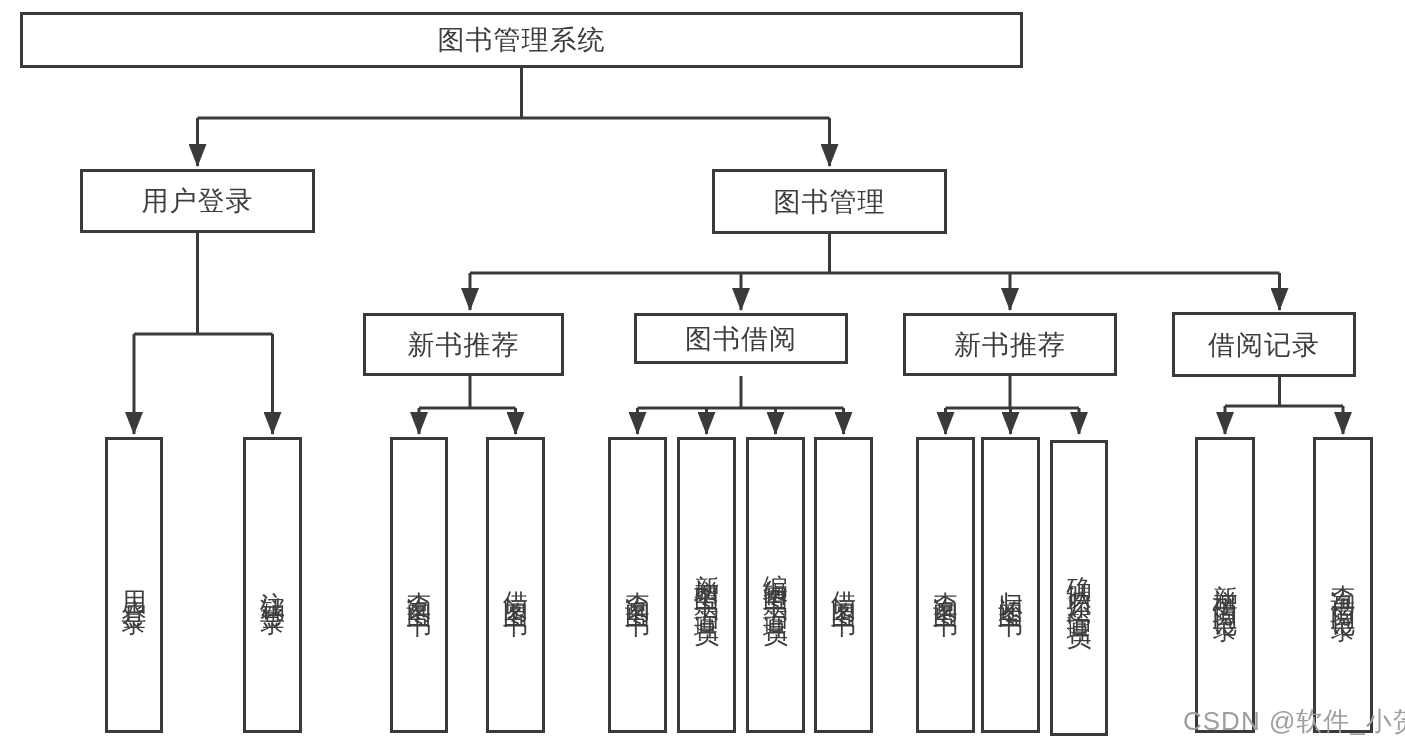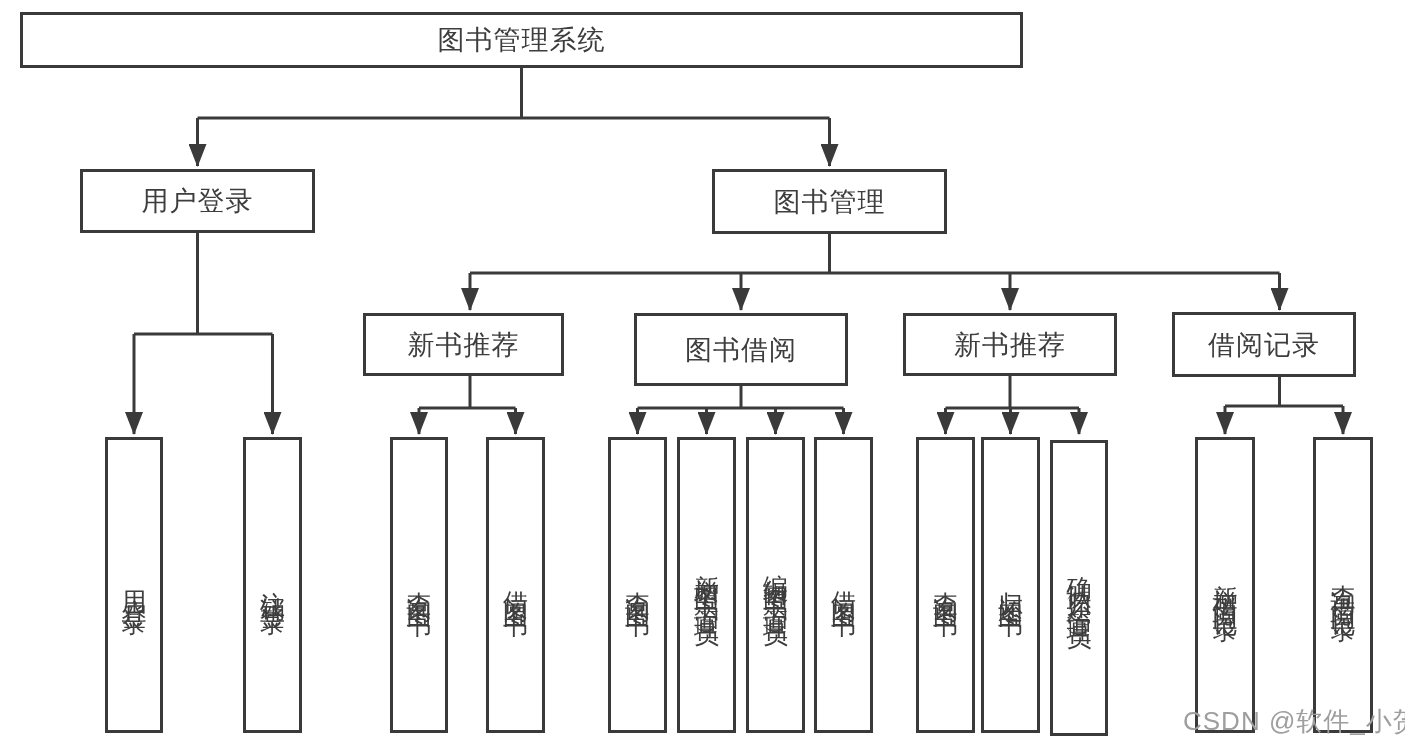--- a/index.html
+++ b/index.html
@@ -133,21 +133,21 @@
   <div class="box h" style="left:80px; top:169px; width:235px; height:64px">
     <span class="lbl">用户登录</span>
   </div>
   <div class="box h" style="left:712px; top:169px; width:235px; height:65px">
     <span class="lbl">图书管理</span>
   </div>
 
   <div class="box h" style="left:363px; top:313px; width:201px; height:63px">
     <span class="lbl">新书推荐</span>
   </div>
-  <div class="box h" style="left:634px; top:313px; width:214px; height:73px">
+  <div class="box h" style="left:634px; top:313px; width:214px; height:51px">
     <span class="lbl">图书借阅</span>
   </div>
   <div class="box h" style="left:903px; top:313px; width:214px; height:63px">
     <span class="lbl">新书推荐</span>
   </div>
   <div class="box h" style="left:1172px; top:312px; width:184px; height:65px">
     <span class="lbl">借阅记录</span>
   </div>
 
   <div class="box v" style="left:105px; width:58px">

